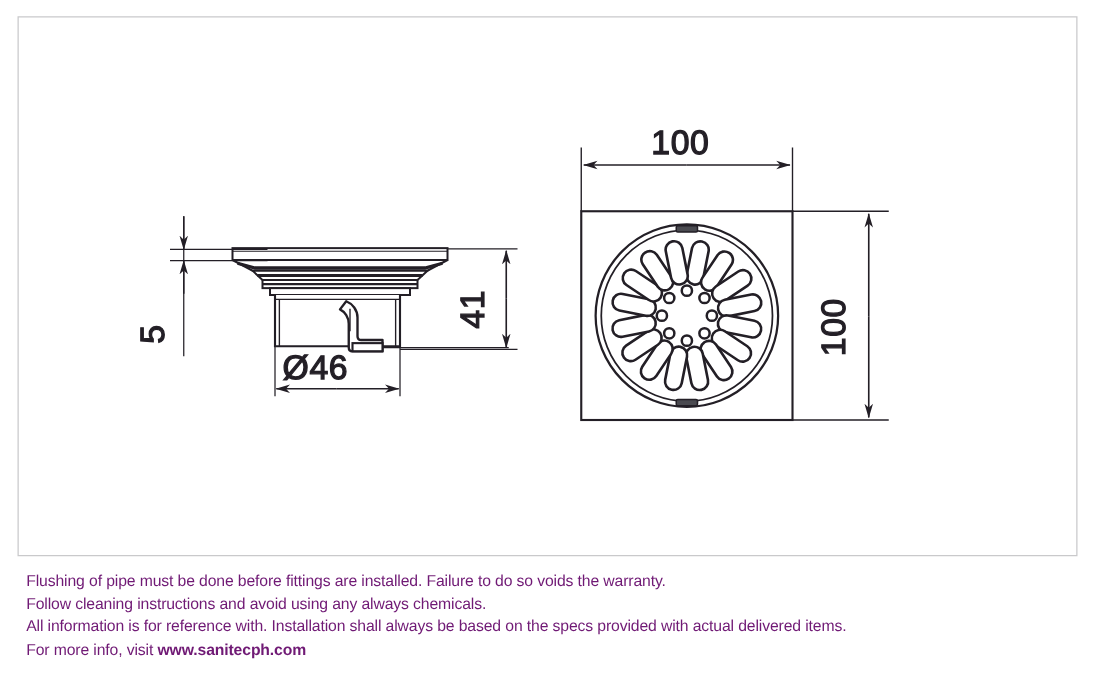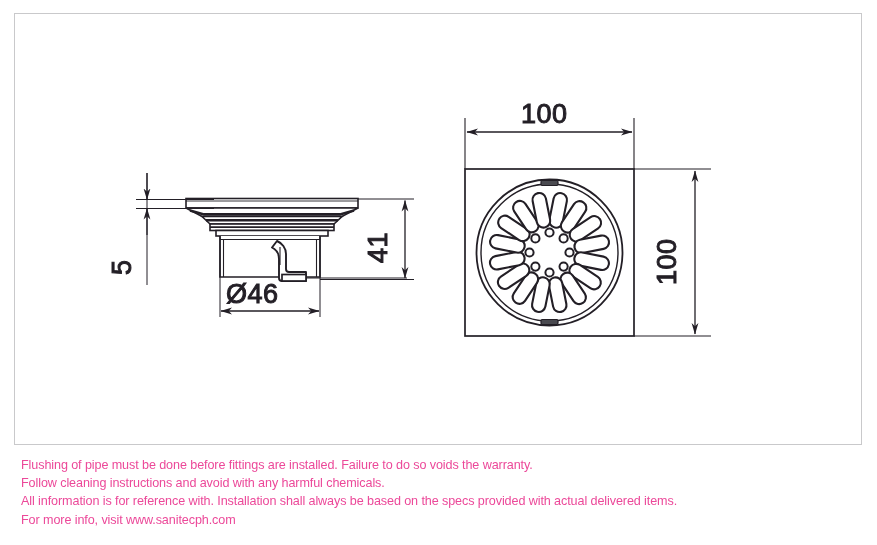--- a/index.html
+++ b/index.html
@@ -48,26 +48,26 @@
   .notes {
     position: absolute;
     left: 21px;
     top: 456px;
     width: 820px;
   }
   .notes .note-line {
     font-family: "Liberation Sans", sans-serif;
     font-size: 12.6px;
     line-height: 18.2px;
-    color: #ec4899;
+    color: #701a75;
     white-space: nowrap;
     letter-spacing: -0.1px;
   }
   .notes .note-line .emph {
-    font-weight: normal;
+    font-weight: bold;
   }
 
   
   .dim-text {
     font-family: "Liberation Sans", sans-serif;
     font-size: 27px;
     fill: #231f26;
     letter-spacing: 0.5px;
   }
 </style>
@@ -248,21 +248,21 @@
       </g>
 
     </g>
   </svg>
 
   <div class="notes">
     <div class="note-line">
       <span>Flushing of pipe must be done before fittings are installed. Failure to do so voids the warranty.</span><span class="emph"></span>
     </div>
     <div class="note-line">
-      <span>Follow cleaning instructions and avoid with any harmful chemicals.</span><span class="emph"></span>
+      <span>Follow cleaning instructions and avoid using any always chemicals.</span><span class="emph"></span>
     </div>
     <div class="note-line">
       <span>All information is for reference with. Installation shall always be based on the specs provided with actual delivered items.</span><span class="emph"></span>
     </div>
     <div class="note-line">
       <span>For more info, visit </span><span class="emph">www.sanitecph.com</span>
     </div>
   </div>
 
 </div>

